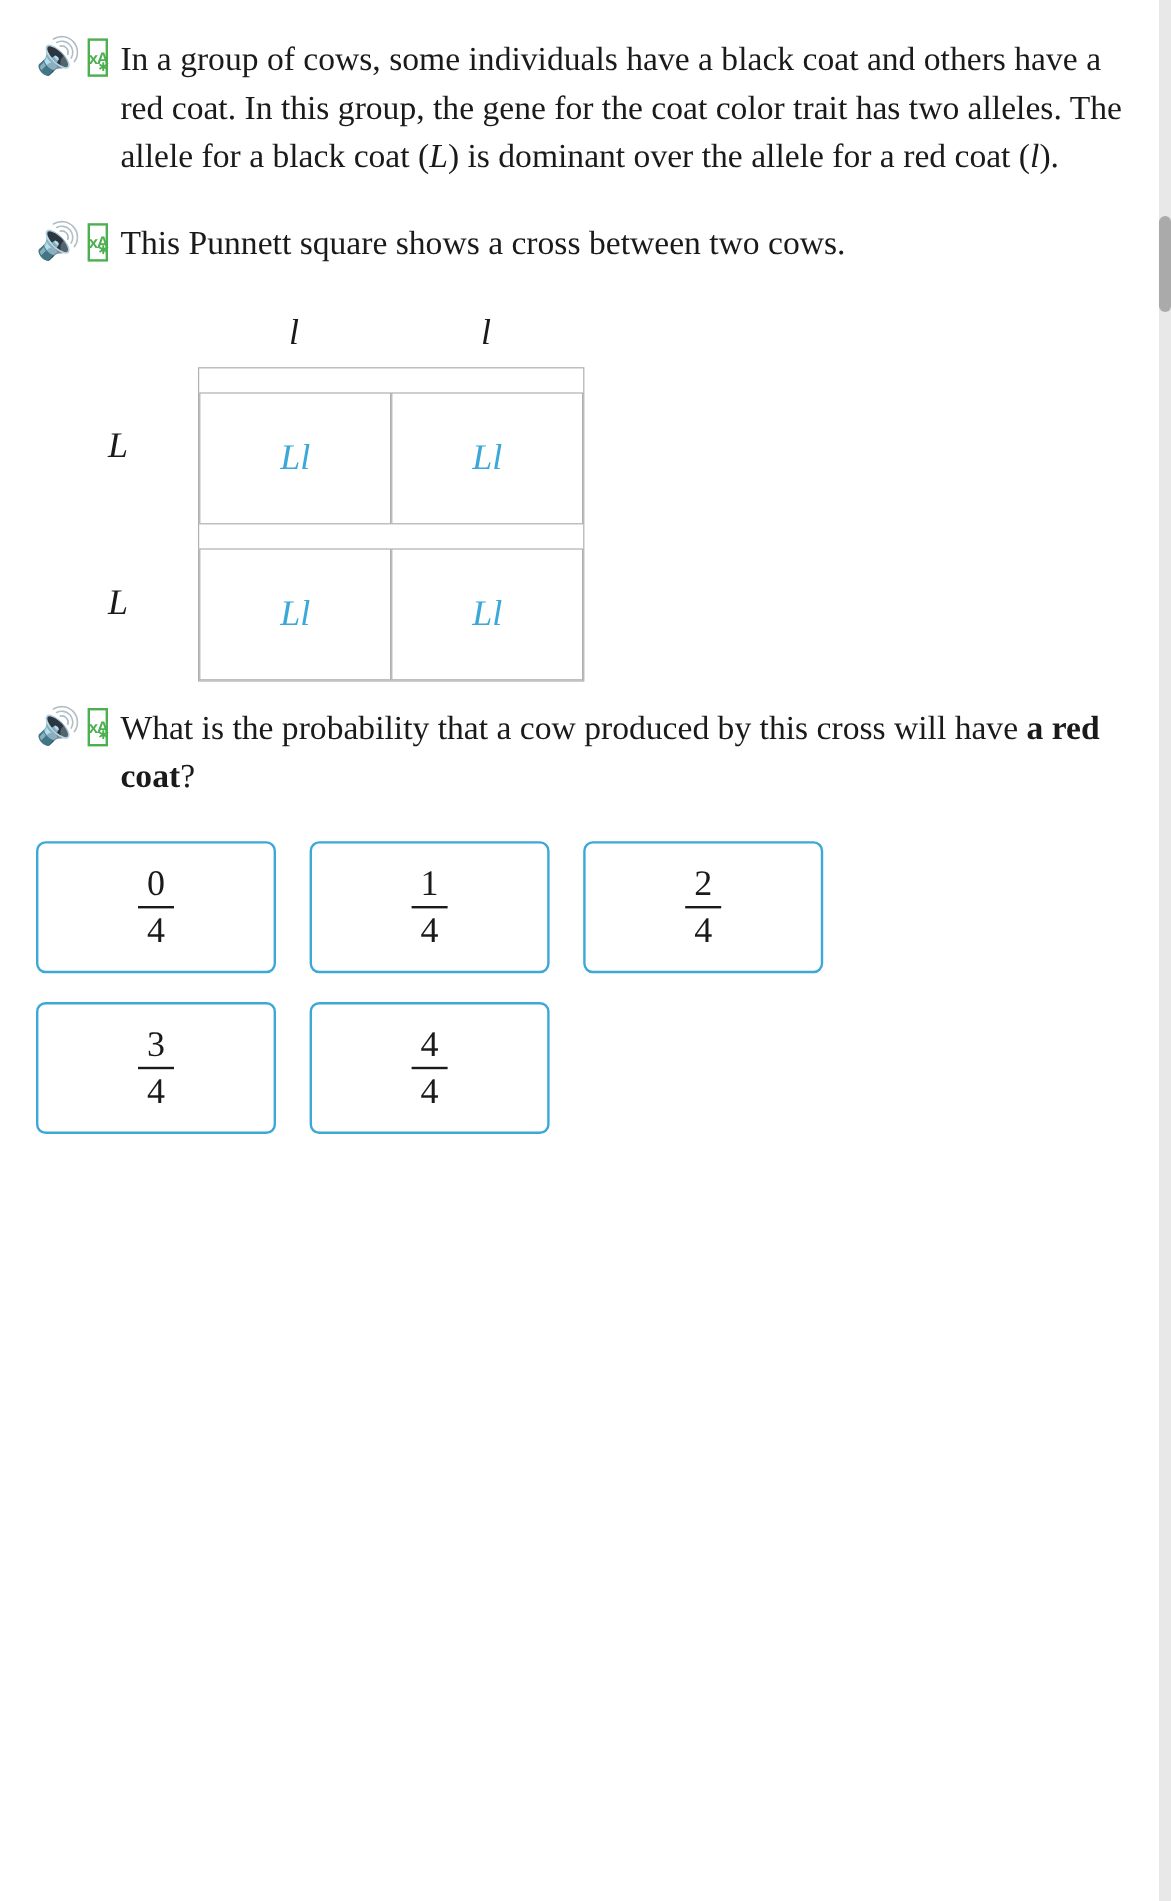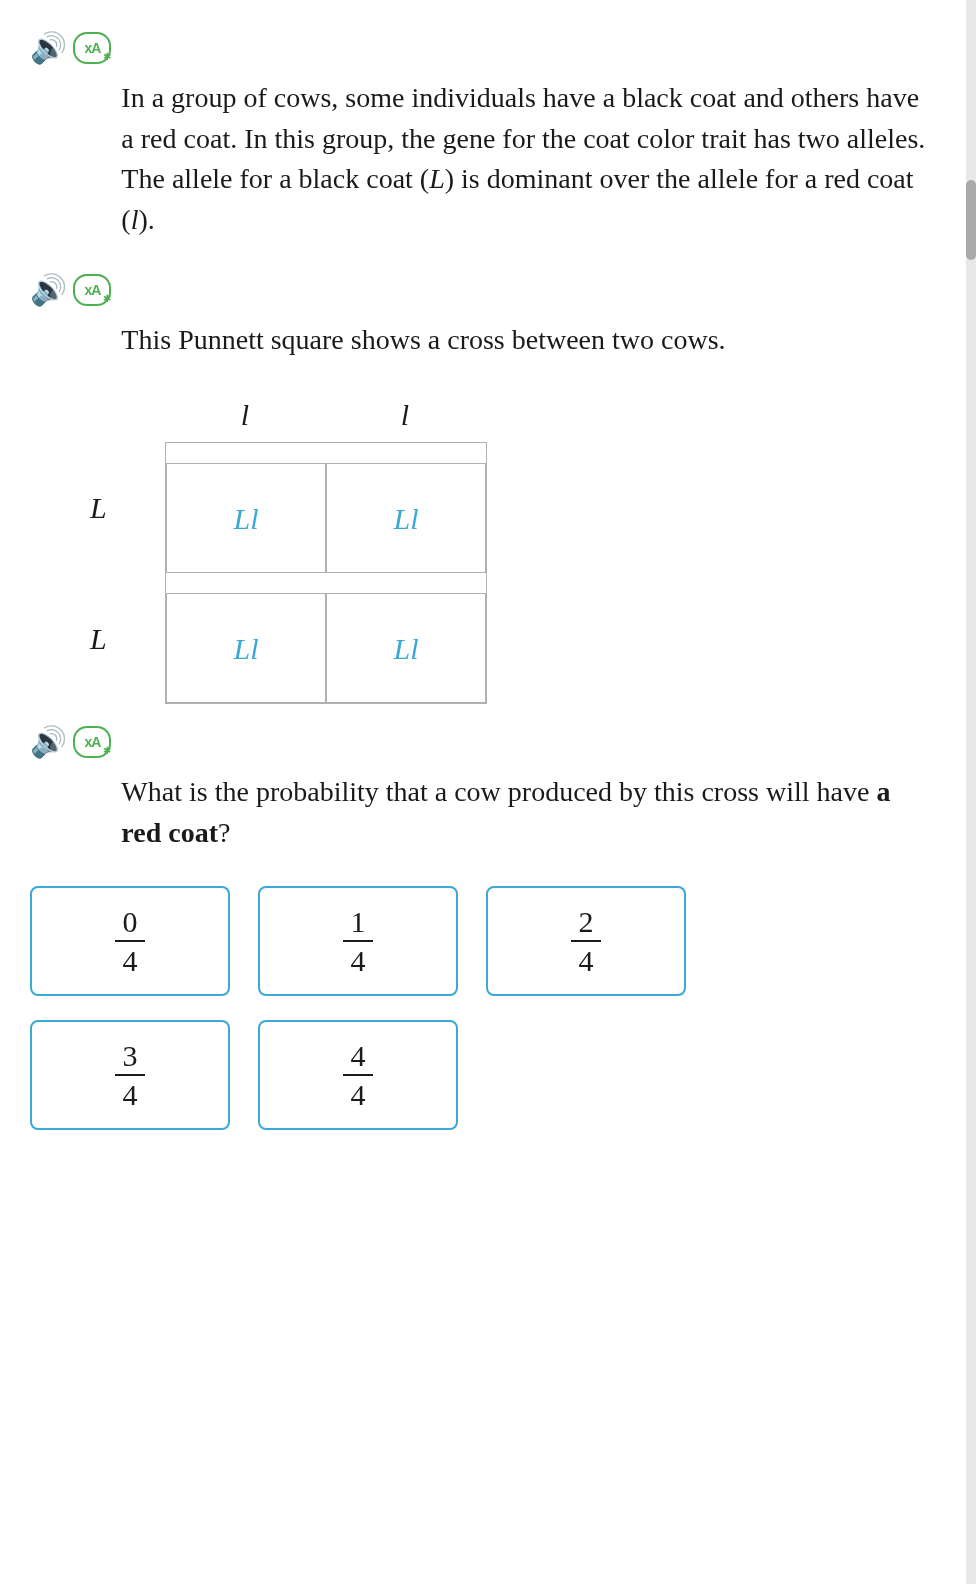--- a/index.html
+++ b/index.html
@@ -33,45 +33,44 @@
     .audio-icon {
       color: #3ba8d8;
       font-size: 30px;
       line-height: 1;
     }
     
     .translate-icon {
       display: inline-flex;
       align-items: center;
       justify-content: center;
-      width: 38px;
+      width: 17px;
       height: 32px;
       border: 2.5px solid #4caf50;
-      border-radius: 14px;
+      border-radius: 0;
       position: relative;
     }
     .translate-icon span {
       font-size: 14px;
       color: #4caf50;
       font-family: Arial, sans-serif;
       font-weight: bold;
       letter-spacing: -1px;
     }
     .translate-icon::after {
       content: '✱';
       position: absolute;
       bottom: -2px;
       right: -2px;
       font-size: 10px;
       color: #4caf50;
     }
     .text-block {
       flex: 1;
       min-width: 0;
-      margin-top: 48px;
     }
     
     .scroll-track {
       position: fixed;
       right: 0;
       top: 0;
       width: 10px;
       height: 1584px;
       background: #e8e8e8;
     }

